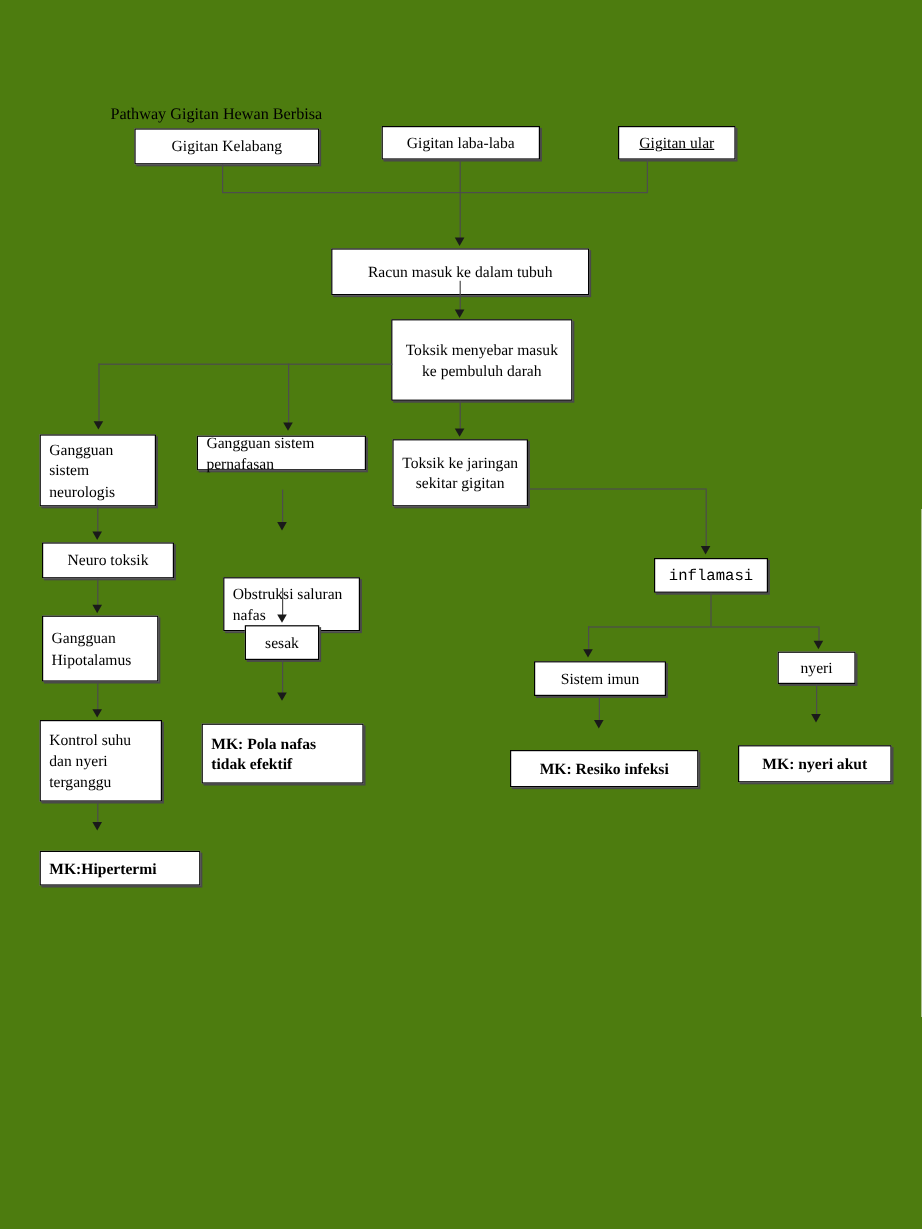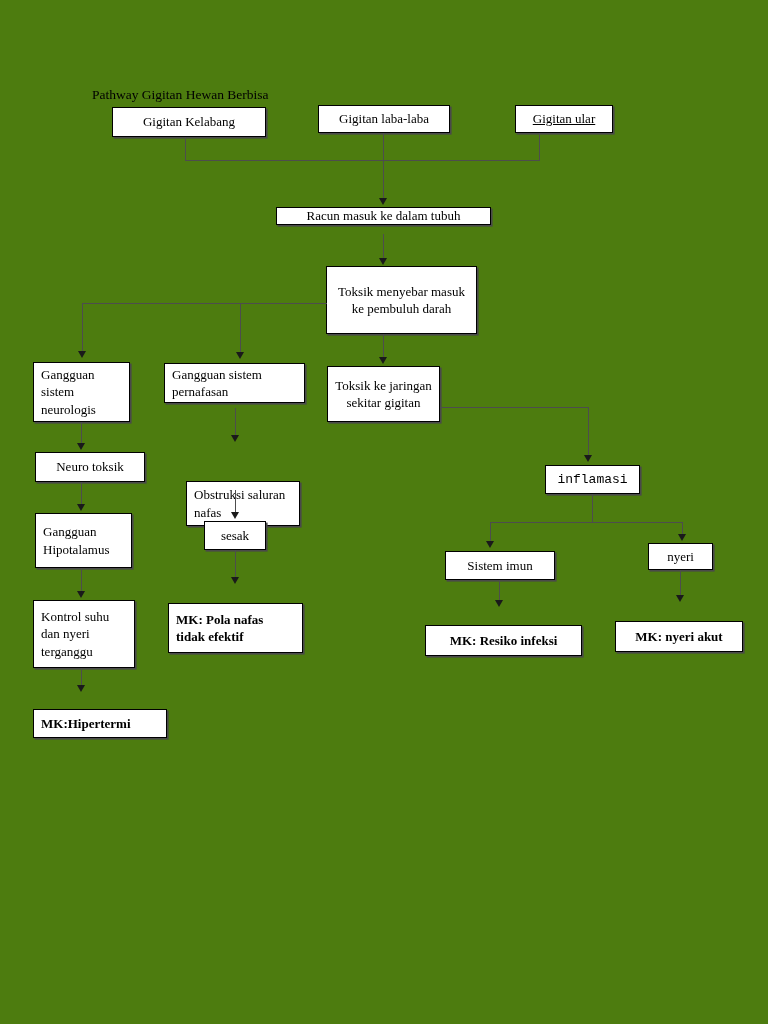--- a/index.html
+++ b/index.html
@@ -91,21 +91,21 @@
     <span class="node-text">Gigitan ular</span>
   </div>
 
   <div class="vline" style="left:185px; top:137px; height:23px;"></div>
   <div class="vline" style="left:383px; top:133px; height:27px;"></div>
   <div class="vline" style="left:539px; top:133px; height:27px;"></div>
   <div class="hline" style="left:185px; top:160px; width:355px;"></div>
   <div class="vline" style="left:383px; top:160px; height:40px;"></div>
   <div class="arrowhead" style="left:379px; top:198px;"></div>
 
-  <div class="node center" style="left:276px; top:207px; width:215px; height:18px;">
+  <div class="node center" style="left:276px; top:207px; width:215px; height:39px;">
     <span class="node-text">Racun masuk ke dalam tubuh</span>
   </div>
 
   <div class="vline" style="left:383px; top:234px; height:26px;"></div>
   <div class="arrowhead" style="left:379px; top:258px;"></div>
 
   <div class="node center" style="left:326px; top:266px; width:151px; height:68px;">
     <span class="node-text">Toksik menyebar masuk ke pembuluh darah</span>
   </div>
 
@@ -115,21 +115,21 @@
   <div class="vline" style="left:240px; top:303px; height:51px;"></div>
   <div class="arrowhead" style="left:236px; top:352px;"></div>
 
   <div class="vline" style="left:383px; top:334px; height:24px;"></div>
   <div class="arrowhead" style="left:379px; top:357px;"></div>
 
   <div class="node left" style="left:33px; top:362px; width:97px; height:60px;">
     <span class="node-text">Gangguan sistem neurologis</span>
   </div>
 
-  <div class="node left" style="left:164px; top:363px; width:141px; height:40px;">
+  <div class="node left" style="left:164px; top:363px; width:141px; height:29px;">
     <span class="node-text">Gangguan sistem pernafasan</span>
   </div>
 
   <div class="node center" style="left:327px; top:366px; width:113px; height:56px;">
     <span class="node-text">Toksik ke jaringan sekitar gigitan</span>
   </div>
 
   <div class="vline" style="left:81px; top:422px; height:22px;"></div>
   <div class="arrowhead" style="left:77px; top:443px;"></div>
 

